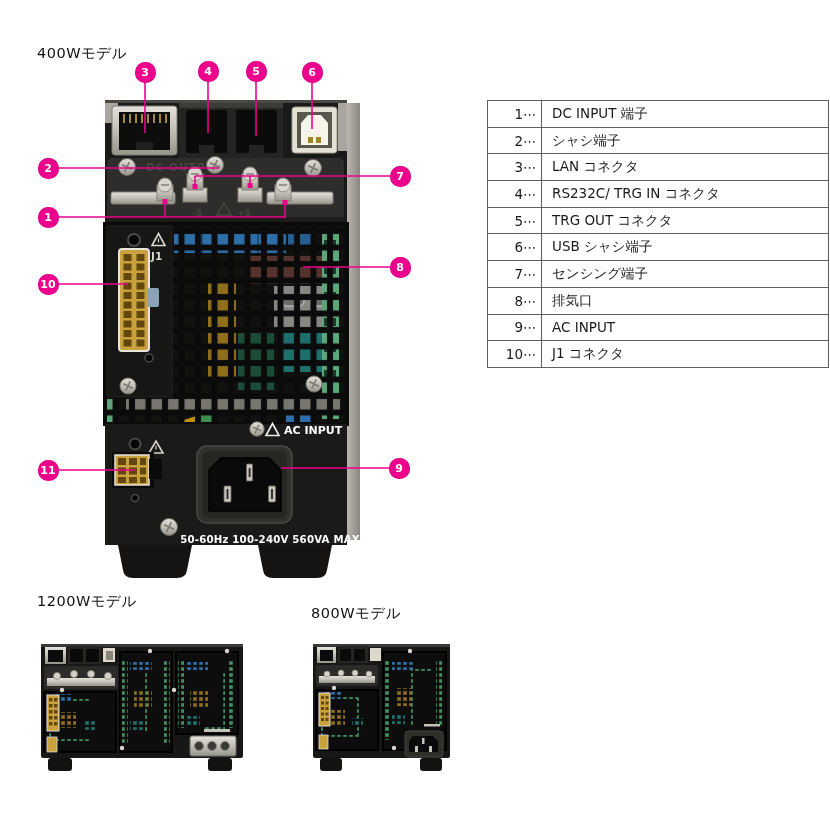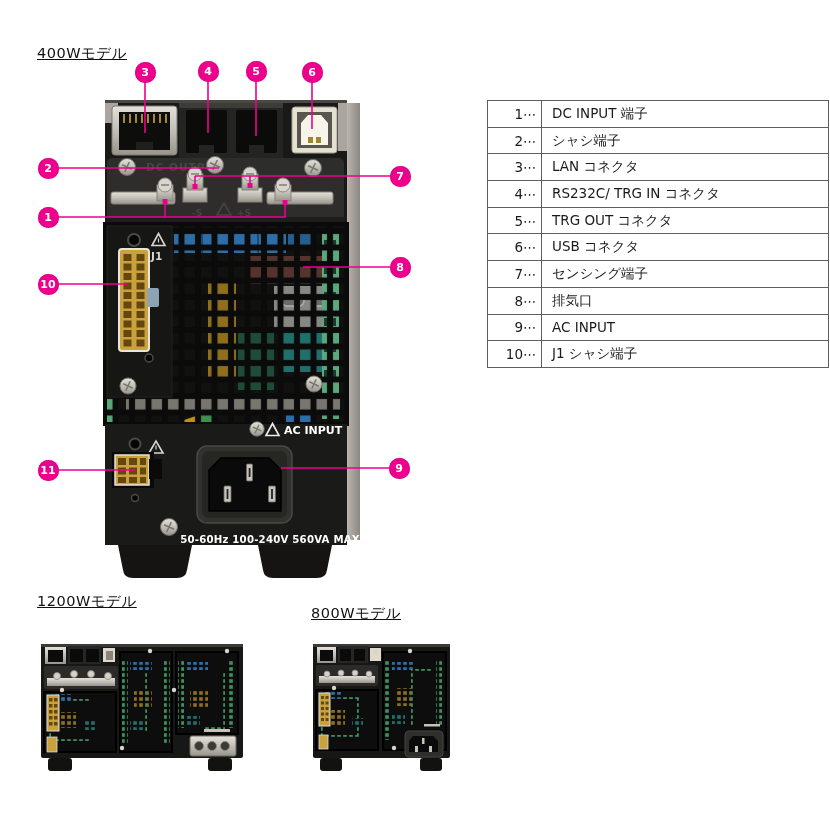--- a/index.html
+++ b/index.html
@@ -1,21 +1,21 @@
 <!DOCTYPE html>
 <html><head>
 <meta charset="utf-8">
 <style>
   html,body{margin:0;padding:0;}
   body{
     width:830px;height:830px;position:relative;background:#ffffff;overflow:hidden;
     font-family:"DejaVu Sans","Liberation Sans",sans-serif;color:#111;
   }
   #art{position:absolute;left:0;top:0;}
-  .model-label{position:absolute;font-size:14.5px;font-weight:500;letter-spacing:.5px;color:#111;text-decoration:underline;}
+  .model-label{position:absolute;font-size:14.5px;font-weight:500;letter-spacing:.5px;color:#111;}
   .callout{
     position:absolute;width:21px;height:21px;border-radius:50%;
     background:#ec008c;color:#fff;font-size:11px;font-weight:bold;
     display:flex;align-items:center;justify-content:center;line-height:1;
     box-shadow:0 0 0 .5px #d4007d inset;
   }
   table.legend{
     position:absolute;left:487px;top:100px;width:342px;
     border-collapse:collapse;table-layout:fixed;
     font-size:13.5px;color:#1a1a1a;
@@ -446,32 +446,32 @@
   <tr>
     <td class="no"><span>4</span><span class="dots">⋯</span></td>
     <td class="lbl">RS232C/ TRG IN コネクタ</td>
       </tr>
   <tr>
     <td class="no"><span>5</span><span class="dots">⋯</span></td>
     <td class="lbl">TRG OUT コネクタ</td>
       </tr>
   <tr>
     <td class="no"><span>6</span><span class="dots">⋯</span></td>
-    <td class="lbl">USB コネクタ</td>
+    <td class="lbl">USB シャシ端子</td>
       </tr>
   <tr>
     <td class="no"><span>7</span><span class="dots">⋯</span></td>
     <td class="lbl">センシング端子</td>
       </tr>
   <tr>
     <td class="no"><span>8</span><span class="dots">⋯</span></td>
     <td class="lbl">排気口</td>
       </tr>
   <tr>
     <td class="no"><span>9</span><span class="dots">⋯</span></td>
     <td class="lbl">AC INPUT</td>
       </tr>
   <tr>
     <td class="no"><span>10</span><span class="dots">⋯</span></td>
-    <td class="lbl">J1 シャシ端子</td>
+    <td class="lbl">J1 コネクタ</td>
       </tr>
 </tbody>
   </table>
 
 </body></html>

